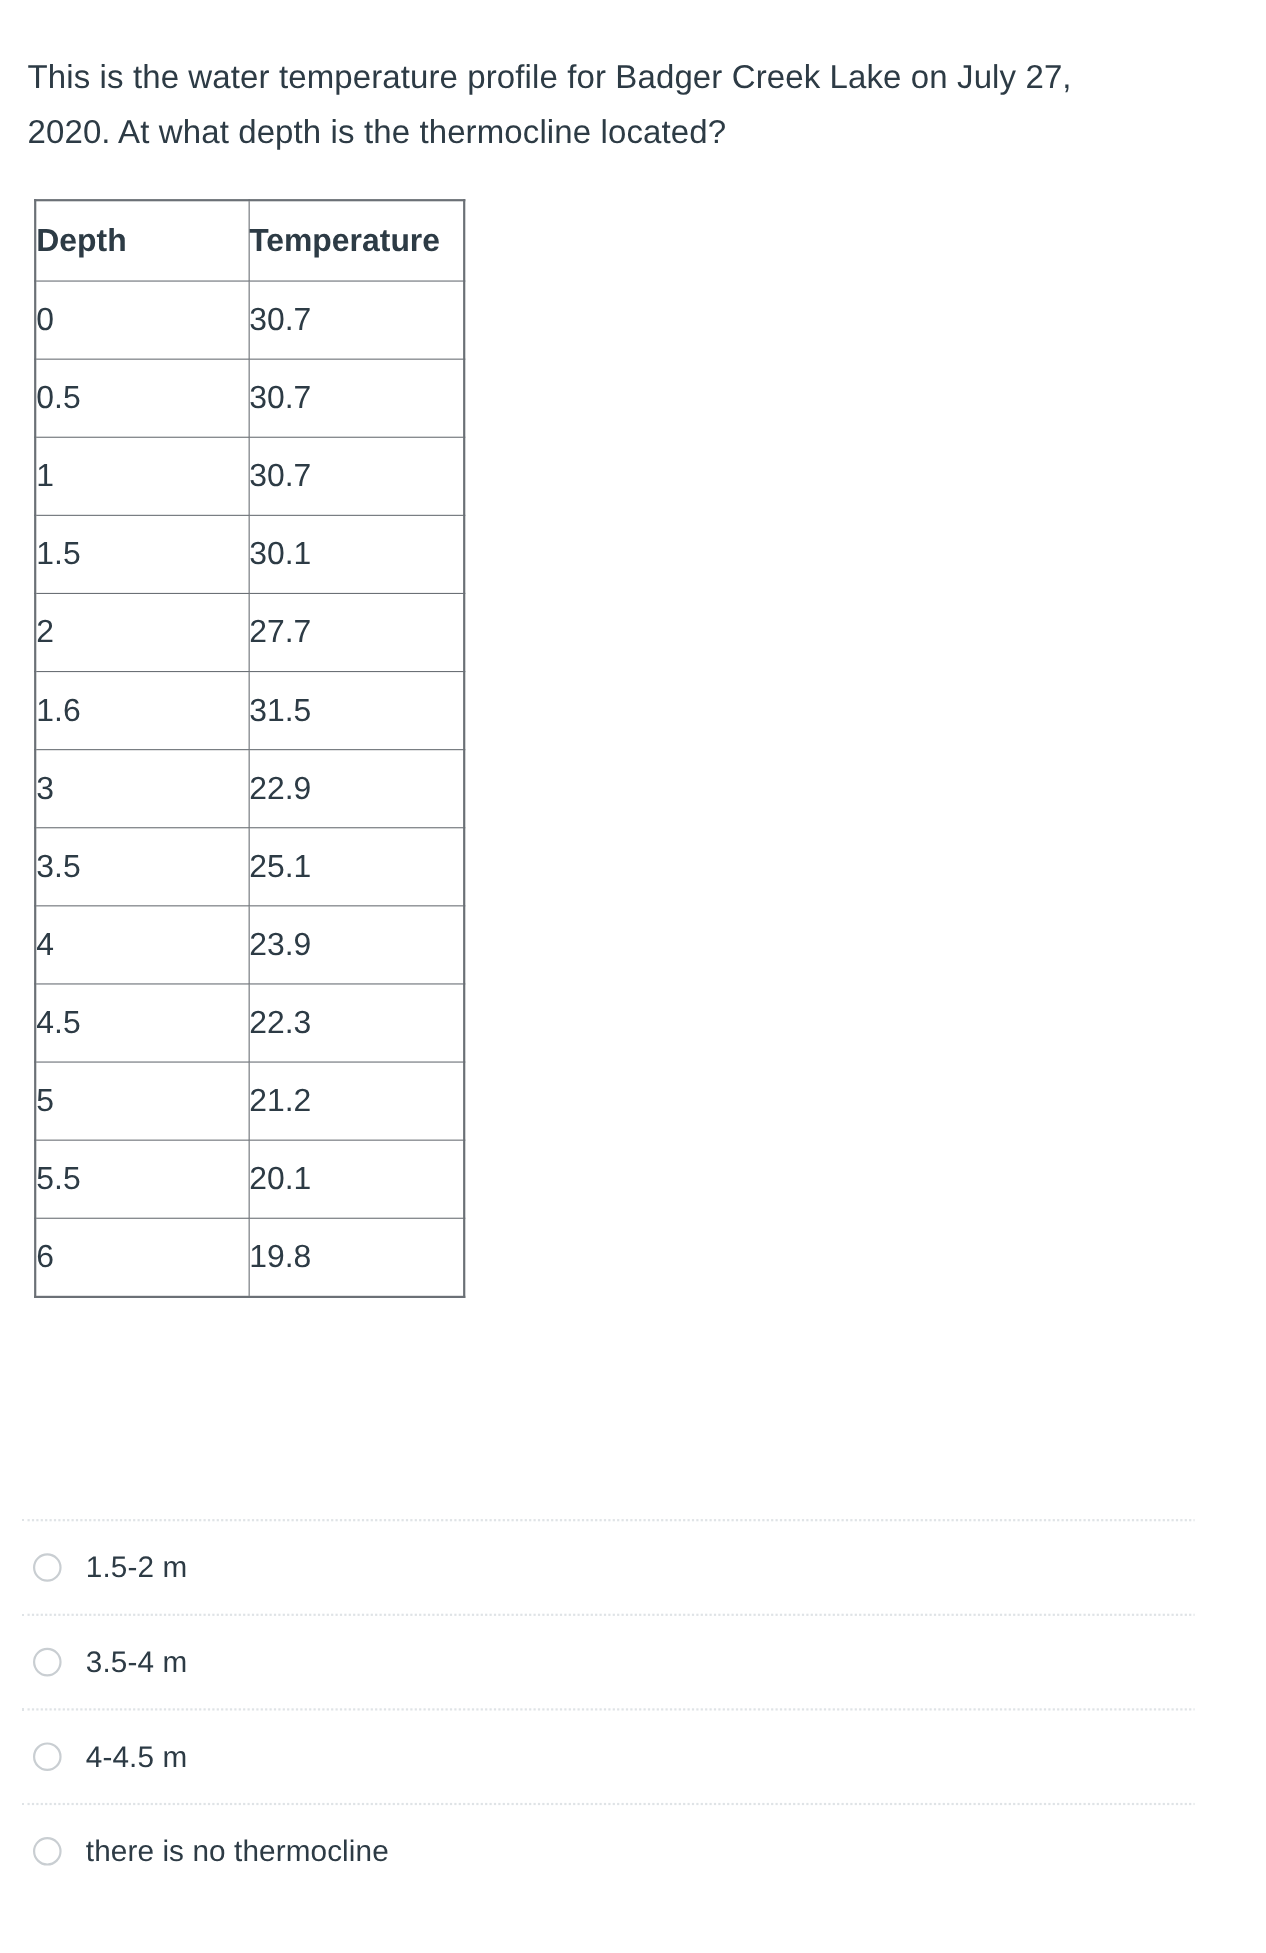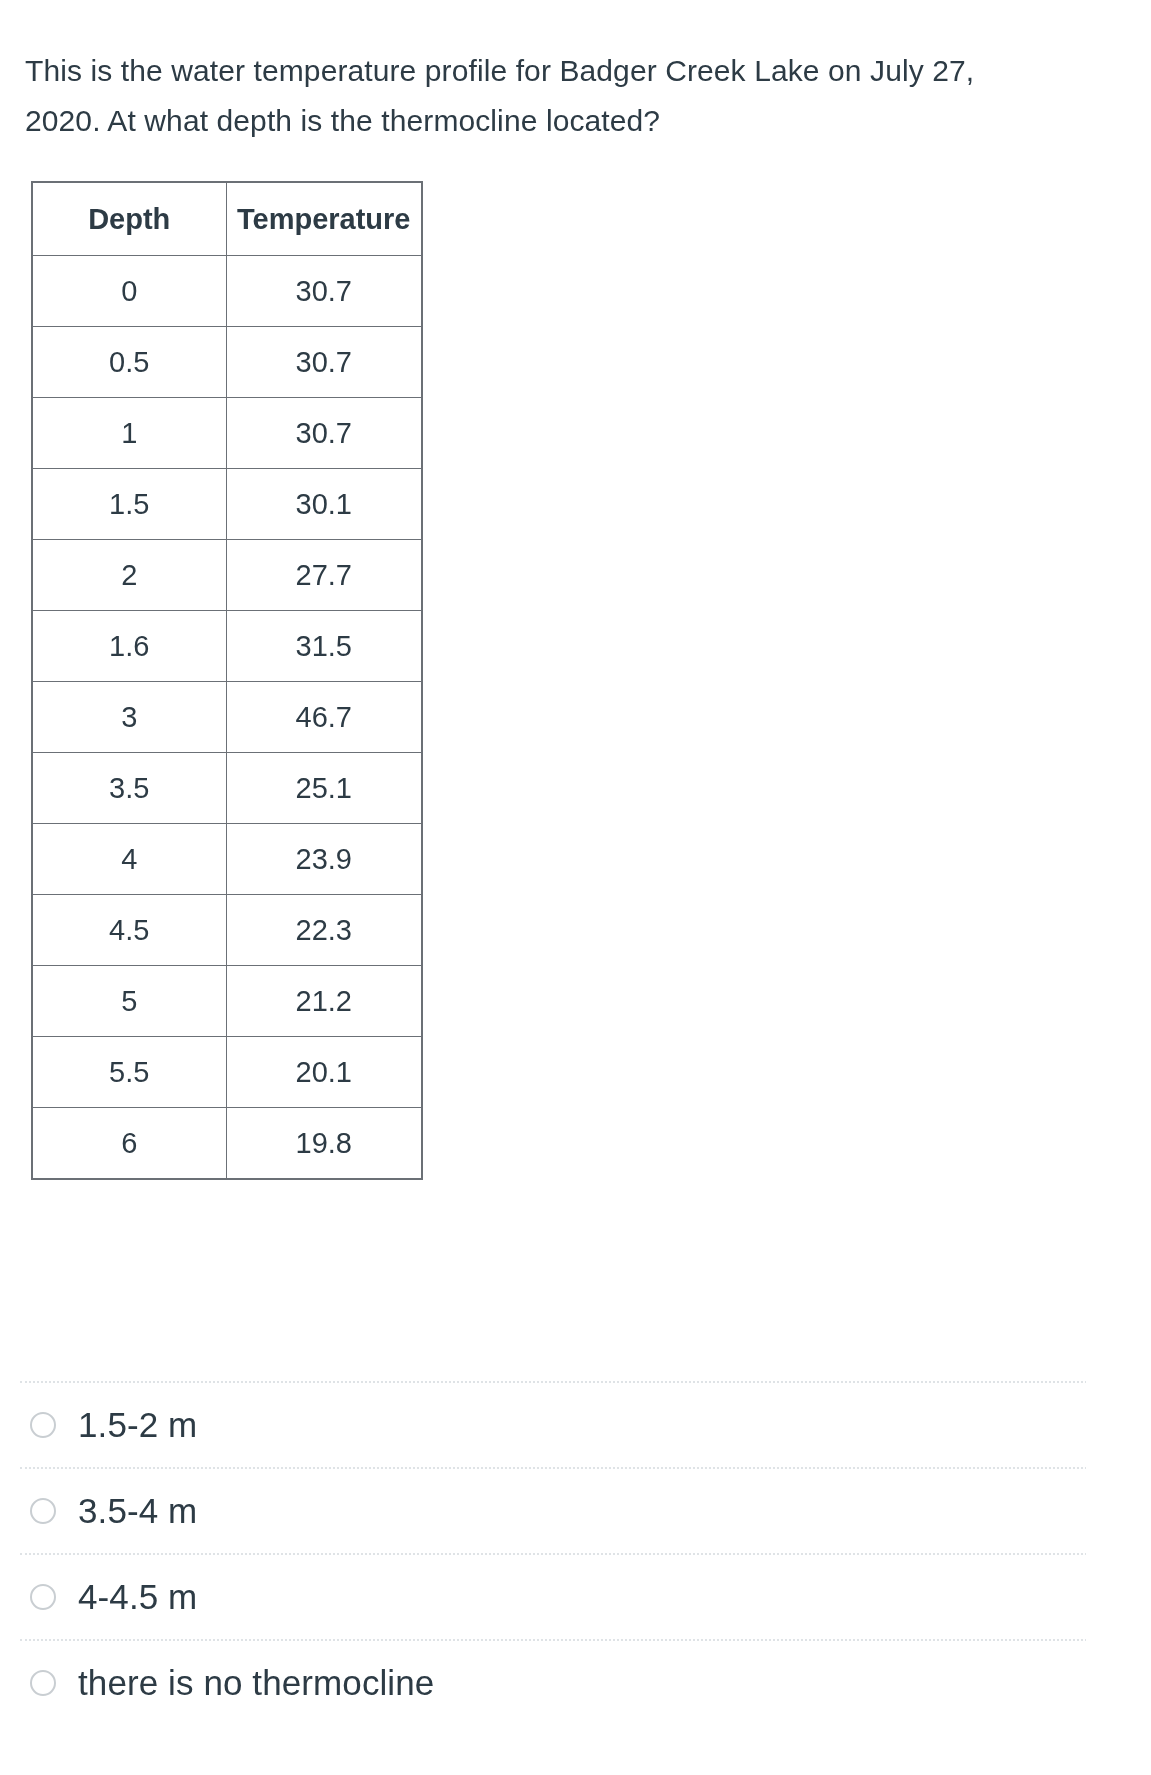--- a/index.html
+++ b/index.html
@@ -43,21 +43,21 @@
     top: 181px;
   }
   table.data-table {
     border-collapse: collapse;
     table-layout: fixed;
     border: 2px solid #6b7076;
   }
   table.data-table th,
   table.data-table td {
     border: 1px solid #6b7076;
-    text-align: center;
+    text-align: left;
     vertical-align: middle;
     font-size: 29px;
     color: #2d3b45;
     height: 70px;
     padding: 0;
     font-weight: 400;
   }
   table.data-table th {
     font-weight: 700;
     height: 72px;
@@ -86,21 +86,21 @@
     width: 26px;
     height: 26px;
     min-width: 26px;
     border-radius: 50%;
     border: 2px solid #c9ced2;
     background: #ffffff;
     margin-left: 10px;
     margin-right: 22px;
   }
   .option-label {
-    font-size: 35px;
+    font-size: 27px;
     color: #2d3b45;
     line-height: 30px;
     letter-spacing: 0.1px;
   }
 </style>
 </head>
 <body>
 
 <div class="page">
 
@@ -138,21 +138,21 @@
         <tr>
           <td>2</td>
           <td>27.7</td>
         </tr>
         <tr>
           <td>1.6</td>
           <td>31.5</td>
         </tr>
         <tr>
           <td>3</td>
-          <td>46.7</td>
+          <td>22.9</td>
         </tr>
         <tr>
           <td>3.5</td>
           <td>25.1</td>
         </tr>
         <tr>
           <td>4</td>
           <td>23.9</td>
         </tr>
         <tr>

